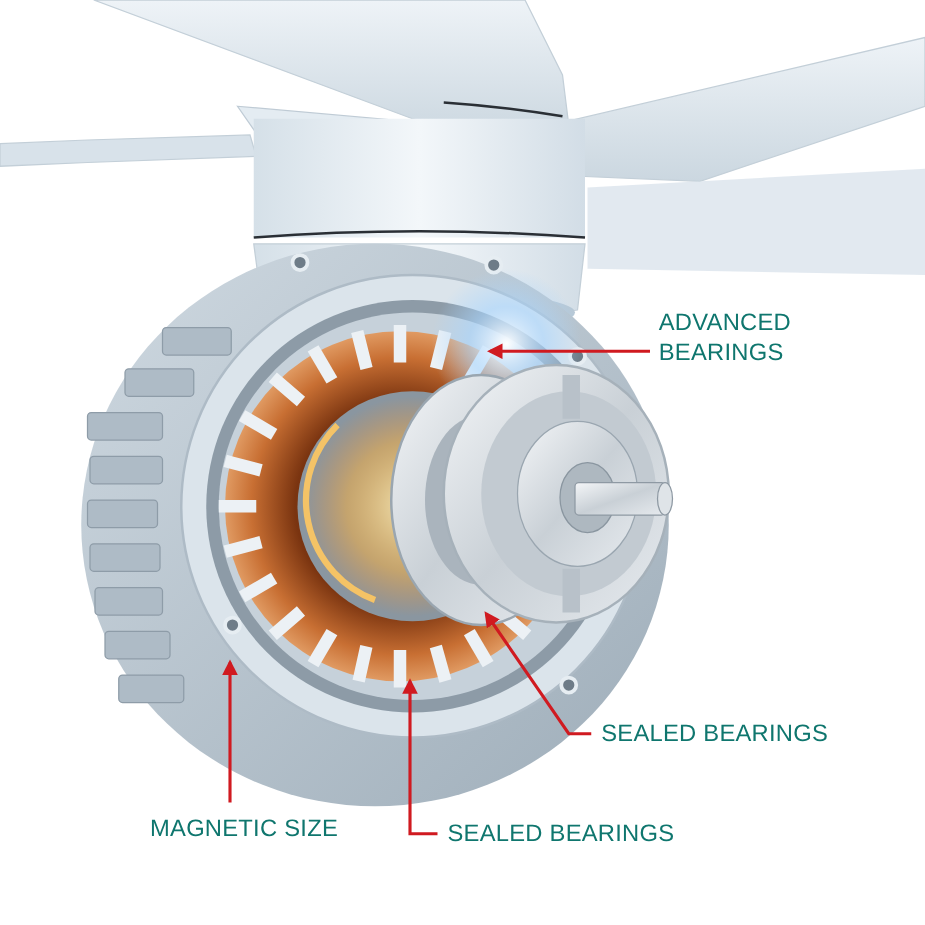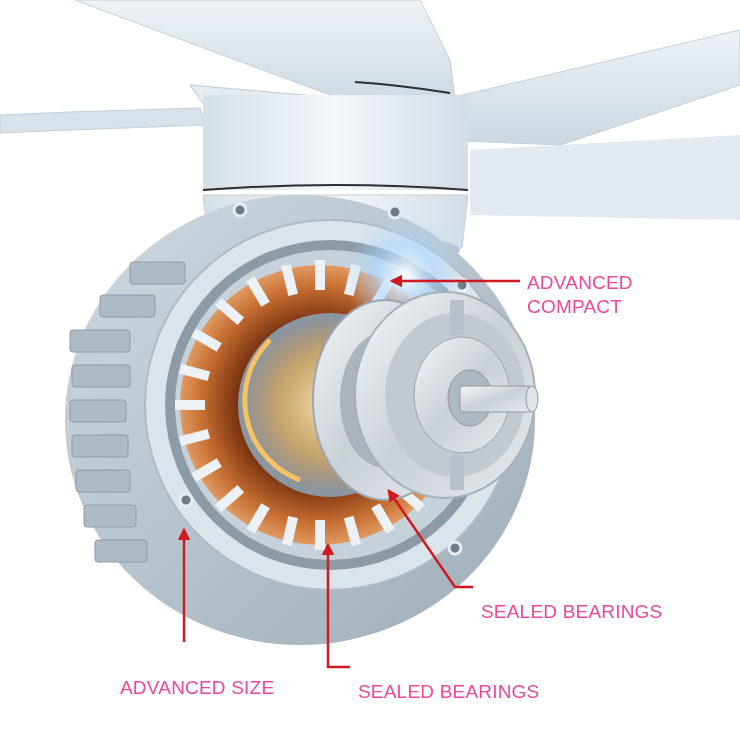--- a/index.html
+++ b/index.html
@@ -1,20 +1,20 @@
 <!DOCTYPE html>
 <html><head>
 <meta charset="utf-8">
 <style>
   html, body { margin: 0; padding: 0; background: #ffffff; }
   body { width: 740px; height: 740px; position: relative; overflow: hidden; font-family: "Liberation Sans", sans-serif; }
   #scene { position: absolute; left: 0; top: 0; width: 740px; height: 740px; }
   .label {
-    position: absolute; color: #ec4899; font-family: "Liberation Sans", sans-serif;
-    font-size: 19px; line-height: 24px; letter-spacing: 0.2px; white-space: nowrap; margin-top: 24px;
+    position: absolute; color: #0f766e; font-family: "Liberation Sans", sans-serif;
+    font-size: 19px; line-height: 24px; letter-spacing: 0.2px; white-space: nowrap;
   }
   .label-multi span { display: block; }
 </style>
 </head>
 <body>
 
 <svg id="scene" viewBox="0 0 740 740" xmlns="http://www.w3.org/2000/svg">
   <defs>
     <linearGradient id="bladeGrad" x1="0" y1="0" x2="0" y2="1">
       <stop offset="0" stop-color="#eef3f7"></stop>
@@ -145,20 +145,20 @@
   <g stroke="#d01a20" stroke-width="2.5" fill="none">
     <line x1="520" y1="281" x2="392" y2="281" marker-end="url(#arrowHead)"></line>
     <polyline points="473,587 455,587 389,491" marker-end="url(#arrowHead)"></polyline>
     <line x1="184" y1="642" x2="184" y2="530" marker-end="url(#arrowHead)"></line>
     <polyline points="350,667 328,667 328,545" marker-end="url(#arrowHead)"></polyline>
   </g>
 </svg>
 
 <div class="label label-multi" style="left:527px; top:247px;">
   <span>ADVANCED</span>
-  <span>COMPACT</span>
+  <span>BEARINGS</span>
 </div>
 
 <div class="label" style="left:481px; top:576px;">SEALED BEARINGS</div>
 
-<div class="label" style="left:120px; top:652px;">ADVANCED SIZE</div>
+<div class="label" style="left:120px; top:652px;">MAGNETIC SIZE</div>
 
 <div class="label" style="left:358px; top:656px;">SEALED BEARINGS</div>
 
 </body></html>

